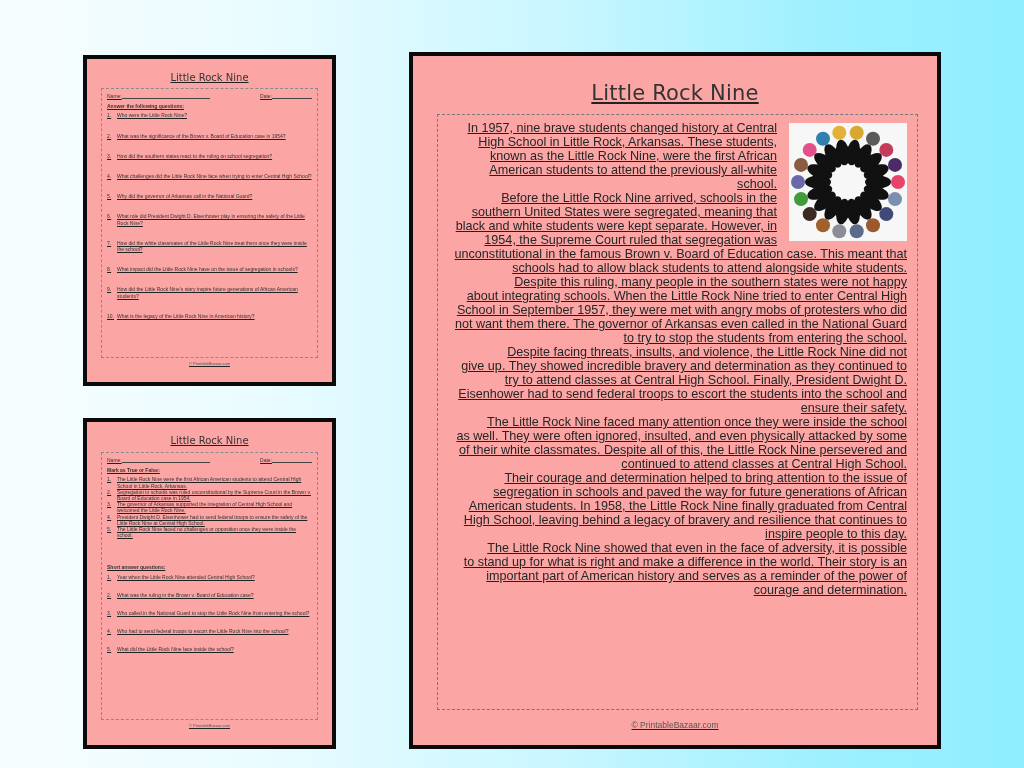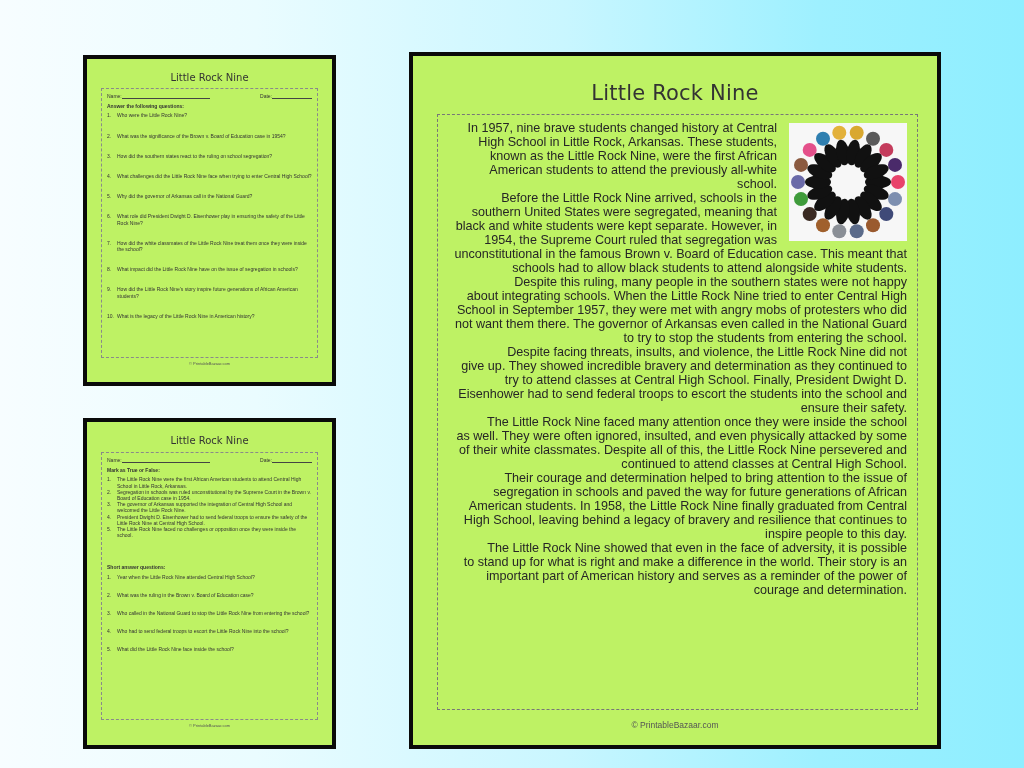--- a/index.html
+++ b/index.html
@@ -5,22 +5,23 @@
   * { box-sizing: border-box; margin: 0; padding: 0; }
   html, body { width: 1024px; height: 768px; overflow: hidden; }
   body {
     position: relative;
     background: linear-gradient(90deg, #f7fdff 0%, #eafcff 25%, #c9f6ff 55%, #9ef0ff 80%, #8eeeff 100%);
     font-family: "Liberation Sans", "DejaVu Sans", sans-serif;
     color: #222;
   }
   .page {
     position: absolute;
-    background: #bef264;
+    background: #fca5a5;
     border: 4px solid #0a0a0a;
+    text-decoration: underline;
   }
   .page-title {
     text-align: center;
     color: #333;
     font-family: "DejaVu Sans", sans-serif;
     font-weight: normal;
   }
   .dash-box {
     border: 1px dashed #8a8a8a;
     position: relative;

